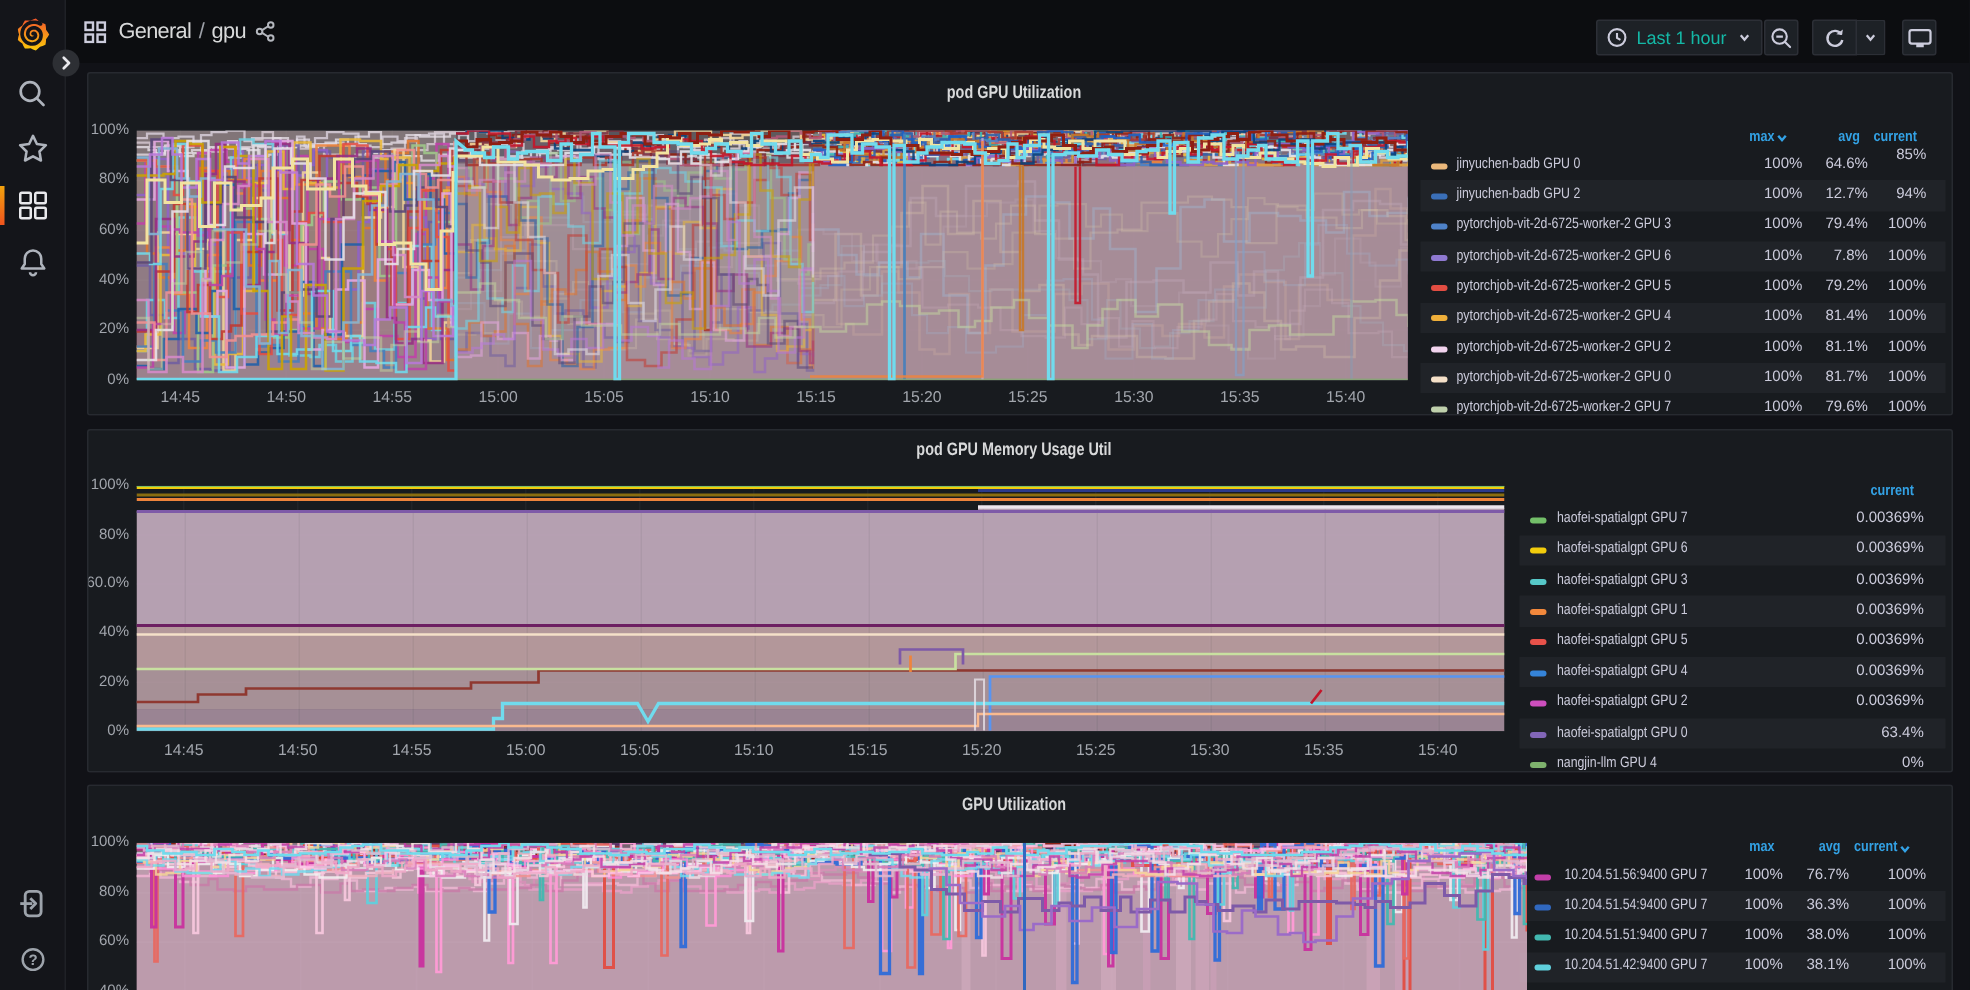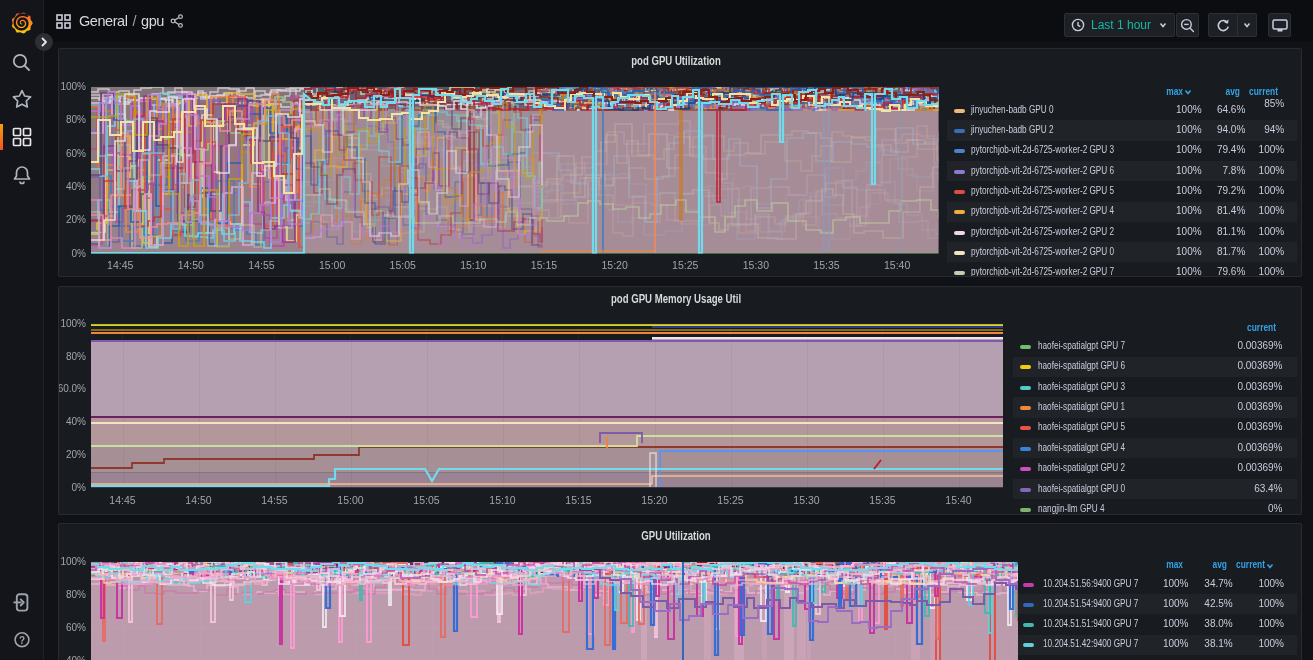--- a/index.html
+++ b/index.html
@@ -306,21 +306,21 @@
   <div class="lhead" style="left:1159px;top:37px;width:60px">current</div>
   <div class="sw" style="left:895px;top:59.8px;width:11px;background:#EAB87B"></div>
     <div class="lname" style="left:912px;top:54.8px">jinyuchen-badb GPU 0</div>
     <div class="lval" style="left:1072.6px;top:54.8px;width:70px">100%</div>
     <div class="lval" style="left:1116.3px;top:54.8px;width:70px">64.6%</div>
     <div class="lval" style="left:1155.2px;top:49px;width:70px">85%</div>
     <div class="lrow" style="left:888px;top:71.4px;width:350px;height:20.3px"></div>
     <div class="sw" style="left:895px;top:80.1px;width:11px;background:#3A6FB8"></div>
     <div class="lname" style="left:912px;top:75.1px">jinyuchen-badb GPU 2</div>
     <div class="lval" style="left:1072.6px;top:75.1px;width:70px">100%</div>
-    <div class="lval" style="left:1116.3px;top:75.1px;width:70px">94.0%</div>
+    <div class="lval" style="left:1116.3px;top:75.1px;width:70px">12.7%</div>
     <div class="lval" style="left:1155.2px;top:75.1px;width:70px">94%</div>
     <div class="sw" style="left:895px;top:100.4px;width:11px;background:#4E82C8"></div>
     <div class="lname" style="left:912px;top:95.4px">pytorchjob-vit-2d-6725-worker-2 GPU 3</div>
     <div class="lval" style="left:1072.6px;top:95.4px;width:70px">100%</div>
     <div class="lval" style="left:1116.3px;top:95.4px;width:70px">79.4%</div>
     <div class="lval" style="left:1155.2px;top:95.4px;width:70px">100%</div>
     <div class="lrow" style="left:888px;top:112.0px;width:350px;height:20.3px"></div>
     <div class="sw" style="left:895px;top:120.7px;width:11px;background:#8F79D1"></div>
     <div class="lname" style="left:912px;top:115.7px">pytorchjob-vit-2d-6725-worker-2 GPU 6</div>
     <div class="lval" style="left:1072.6px;top:115.7px;width:70px">100%</div>
@@ -562,27 +562,27 @@
   <div class="lhead" style="left:1107.7px;top:35px;width:60px">avg</div>
   <div class="lhead" style="left:1146px;top:35px;width:60px">current</div>
   <div style="position:absolute;left:1206px;top:37px">
       <svg width="10" height="10" viewBox="0 0 10 10" style="display:block">
         <path d="M2.5 3.5 L5 6.5 L7.5 3.5" fill="none" stroke="#33a2e5" stroke-width="1.6"></path>
       </svg>
     </div>
   <div class="sw" style="left:964px;top:58.5px;width:11px;background:#C23EA8"></div>
     <div class="lname" style="left:983.5px;top:53.5px">10.204.51.56:9400 GPU 7</div>
     <div class="lval" style="left:1059.5px;top:53.5px;width:70px">100%</div>
-    <div class="lval" style="left:1103.7px;top:53.5px;width:70px">34.7%</div>
+    <div class="lval" style="left:1103.7px;top:53.5px;width:70px">76.7%</div>
     <div class="lval" style="left:1155px;top:53.5px;width:70px">100%</div>
     <div class="lrow" style="left:954px;top:70.1px;width:284px;height:20.2px"></div>
     <div class="sw" style="left:964px;top:78.7px;width:11px;background:#3068C0"></div>
     <div class="lname" style="left:983.5px;top:73.7px">10.204.51.54:9400 GPU 7</div>
     <div class="lval" style="left:1059.5px;top:73.7px;width:70px">100%</div>
-    <div class="lval" style="left:1103.7px;top:73.7px;width:70px">42.5%</div>
+    <div class="lval" style="left:1103.7px;top:73.7px;width:70px">36.3%</div>
     <div class="lval" style="left:1155px;top:73.7px;width:70px">100%</div>
     <div class="sw" style="left:964px;top:98.9px;width:11px;background:#42B8B0"></div>
     <div class="lname" style="left:983.5px;top:93.9px">10.204.51.51:9400 GPU 7</div>
     <div class="lval" style="left:1059.5px;top:93.9px;width:70px">100%</div>
     <div class="lval" style="left:1103.7px;top:93.9px;width:70px">38.0%</div>
     <div class="lval" style="left:1155px;top:93.9px;width:70px">100%</div>
     <div class="lrow" style="left:954px;top:110.5px;width:284px;height:20.2px"></div>
     <div class="sw" style="left:964px;top:119.1px;width:11px;background:#5FD0DC"></div>
     <div class="lname" style="left:983.5px;top:114.1px">10.204.51.42:9400 GPU 7</div>
     <div class="lval" style="left:1059.5px;top:114.1px;width:70px">100%</div>

